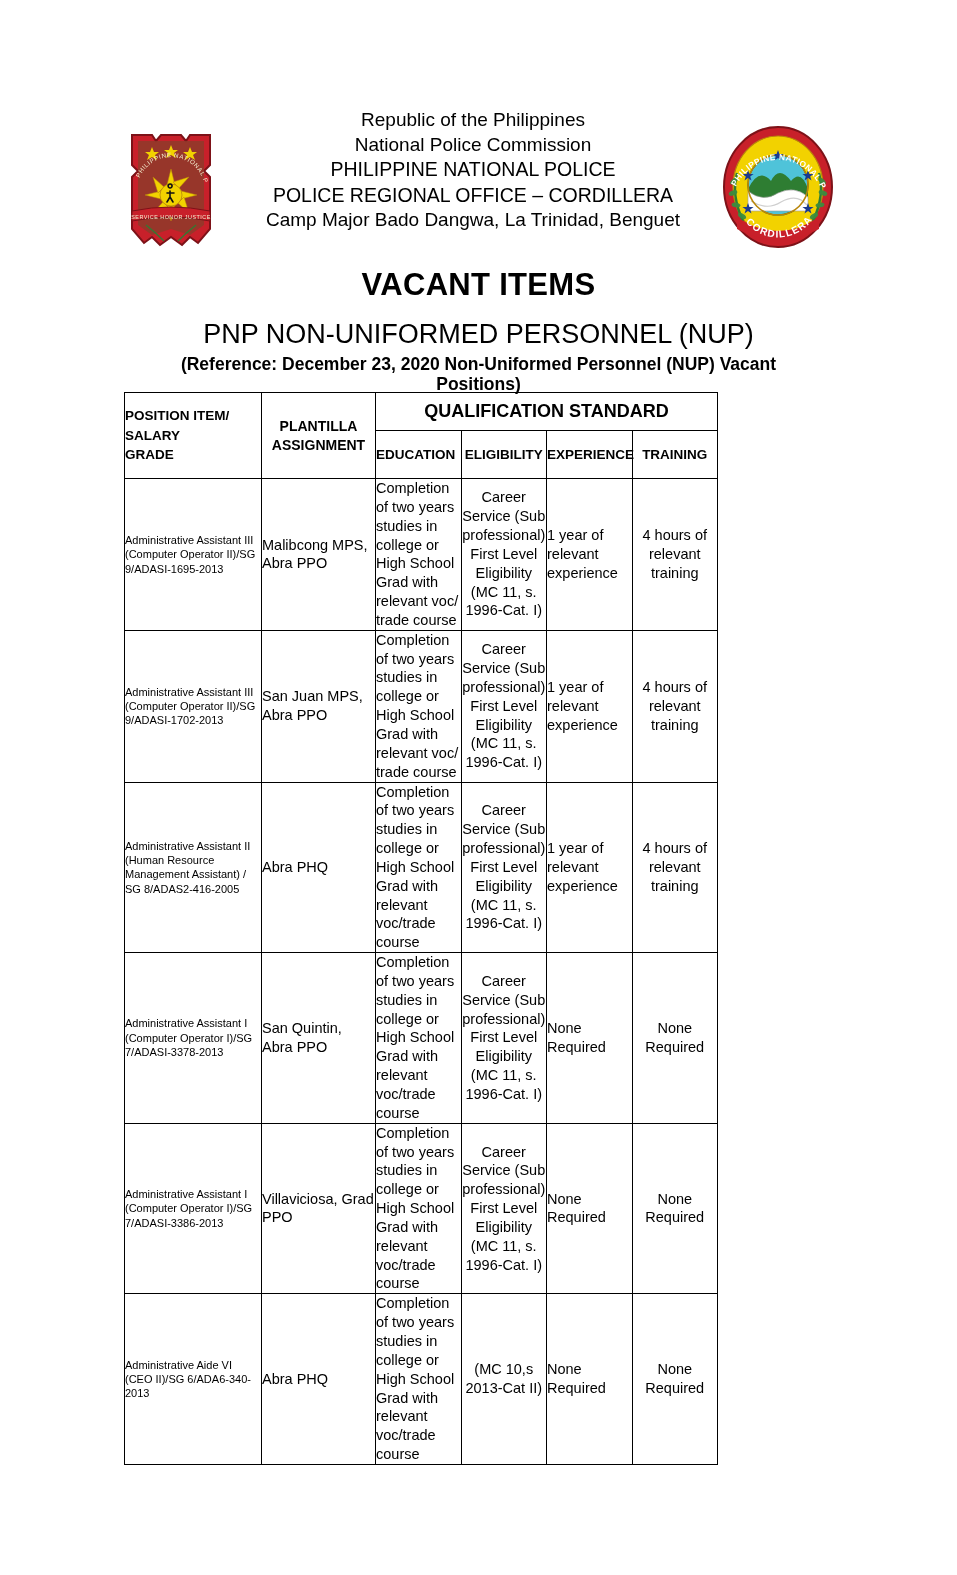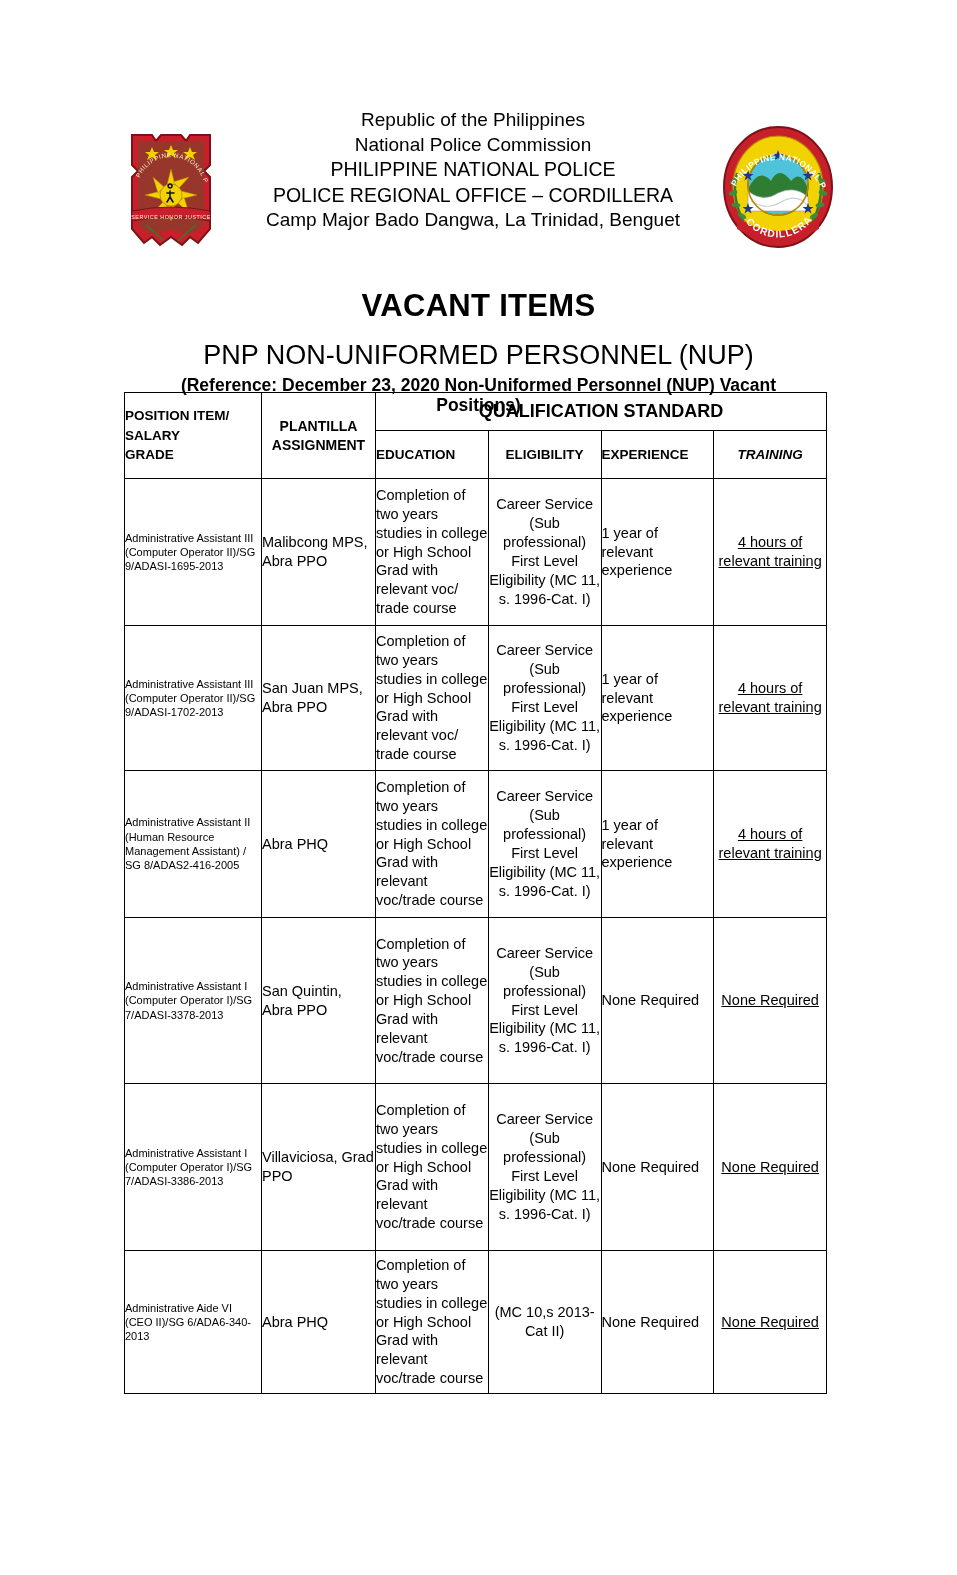--- a/index.html
+++ b/index.html
@@ -52,21 +52,21 @@
     white-space: nowrap;
   }
   .lh-line.caps { font-size: 19.5px; }
   .lh-line.bold { font-weight: normal; font-size: 19.5px; }
   .lh-line.addr { font-size: 19px; }
 
   
   .title-block {
     position: absolute;
     left: 0;
-    top: 289px;
+    top: 268px;
     width: 957px;
     text-align: center;
   }
   .title-main {
     font-size: 31px;
     font-weight: bold;
     letter-spacing: 0.3px;
     line-height: 1.12;
   }
   .title-sub {
@@ -85,21 +85,21 @@
 
   
   .table-wrap {
     position: absolute;
     left: 124px;
     top: 392px;
     width: 703px;
   }
   table.vacancy {
     border-collapse: collapse;
-    width: 703px;
+    width: 594px;
     table-layout: fixed;
   }
   table.vacancy th,
   table.vacancy td {
     border: 1.6px solid #000000;
     padding: 0;
     vertical-align: middle;
   }
   
   .th-pos {
@@ -146,21 +146,20 @@
     font-size: 13.5px;
     font-weight: bold;
     padding: 2px 0 2px 6px;
   }
   .th-train {
     width: 92px;
     text-align: center;
     font-size: 13.5px;
     font-weight: bold;
     padding: 2px 2px;
-    font-style: italic;
   }
 
   
   td.c-position {
     text-align: left;
     font-size: 11px;
     line-height: 1.30;
     padding: 4px 4px 4px 8px;
     vertical-align: middle;
   }
@@ -192,21 +191,20 @@
     line-height: 1.30;
     padding: 4px 4px 4px 6px;
     vertical-align: middle;
   }
   td.c-training {
     text-align: center;
     font-size: 14.5px;
     line-height: 1.30;
     padding: 4px 4px;
     vertical-align: middle;
-    text-decoration: underline;
   }
 
   
   .seal-svg { display: block; width: 100%; height: 100%; }
 </style>
 </head>
 <body>
 
 <div class="letterhead">
 

